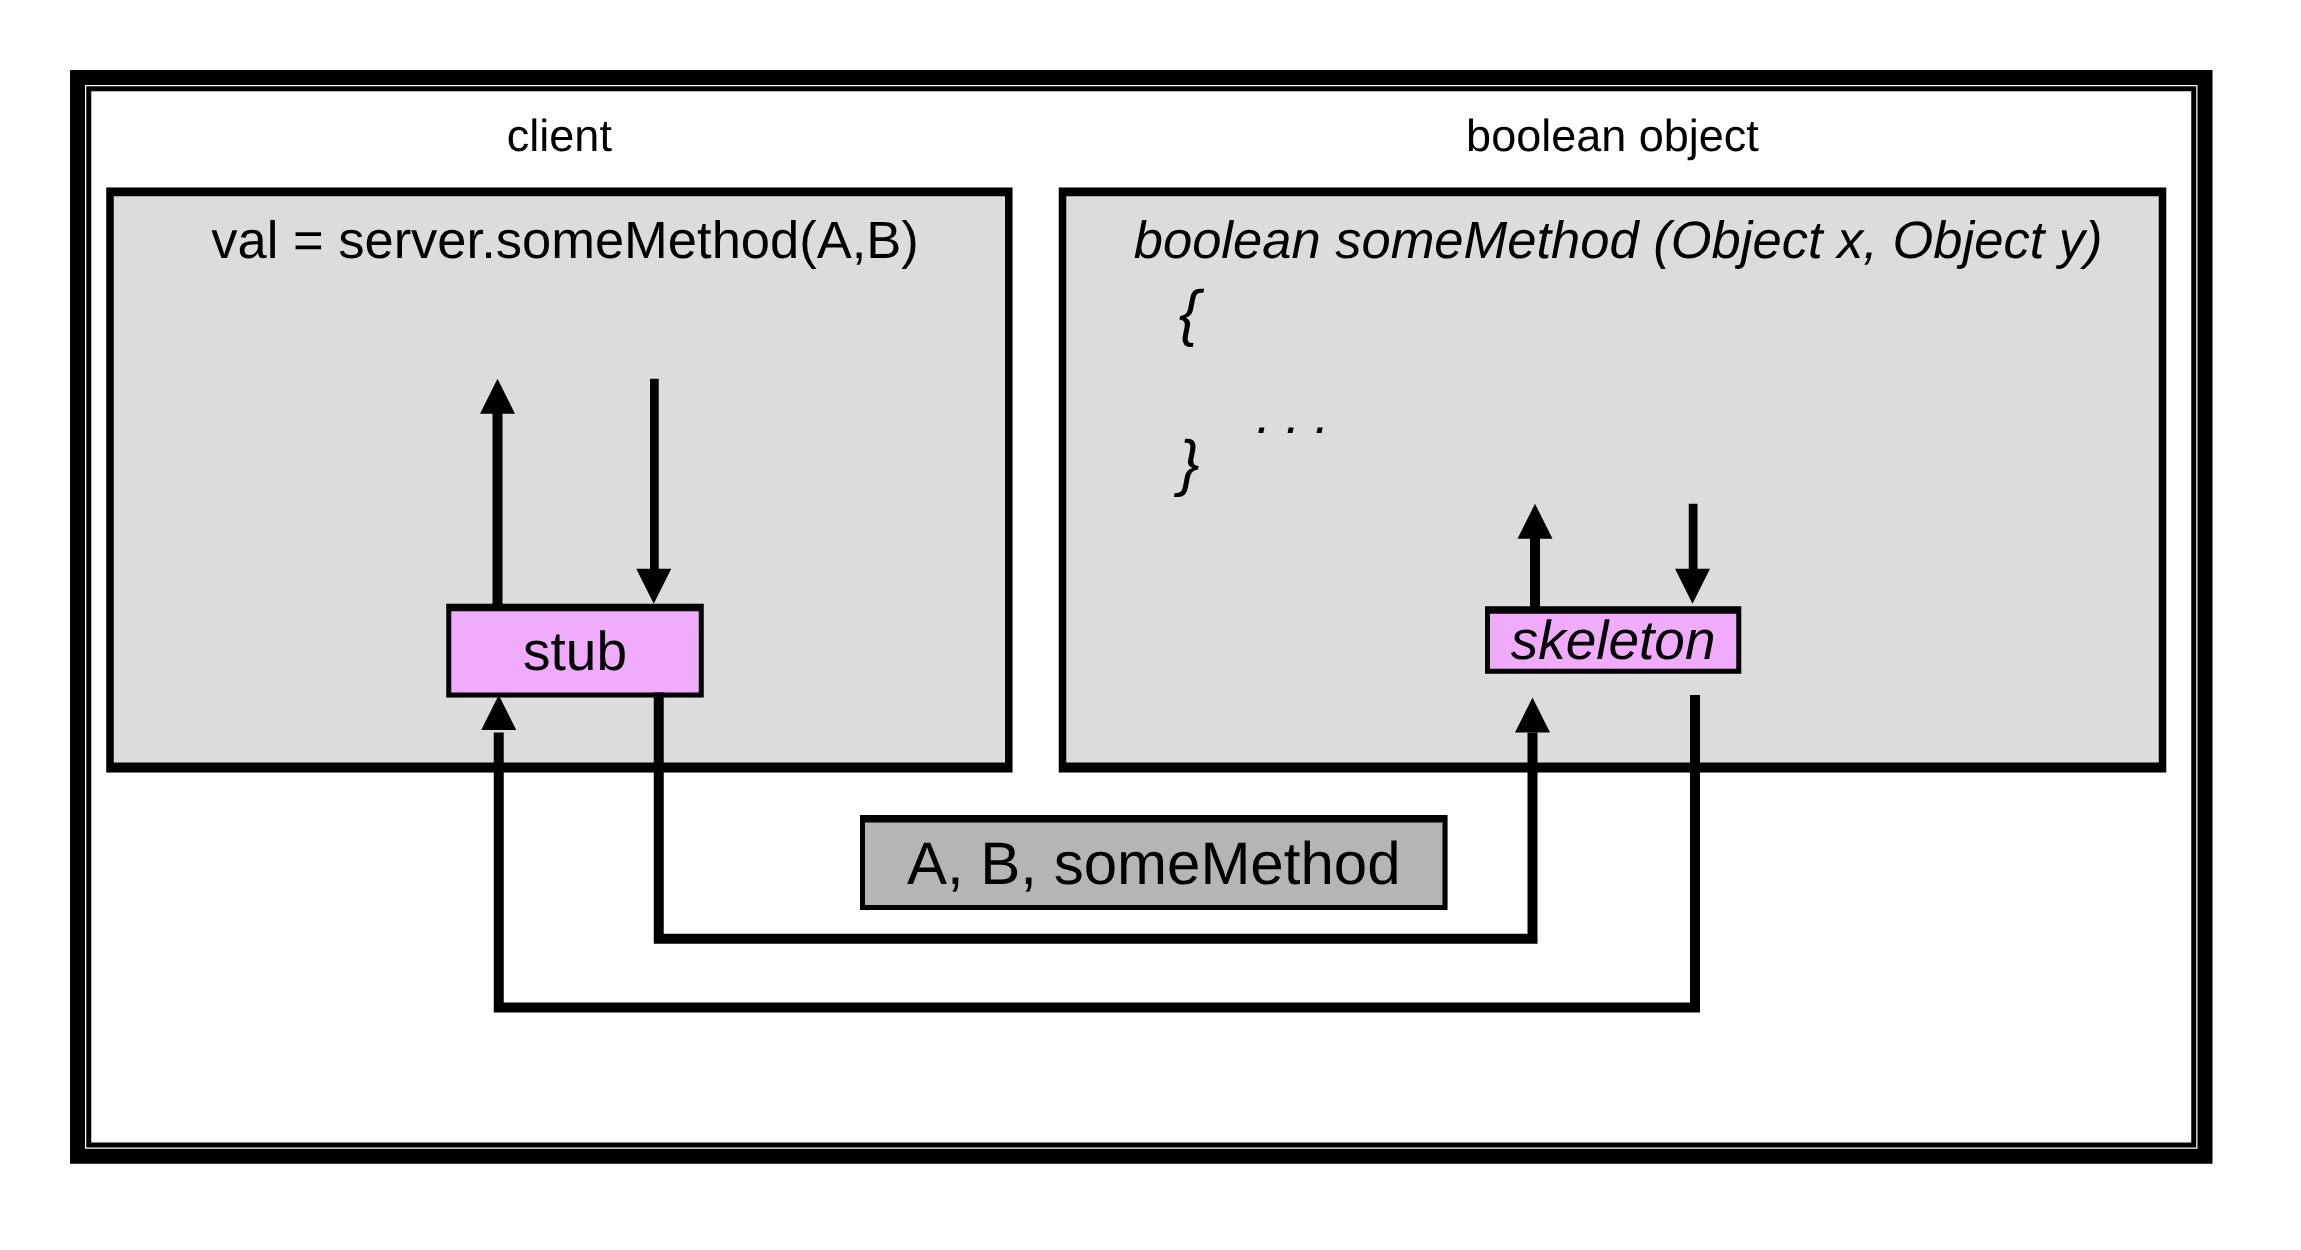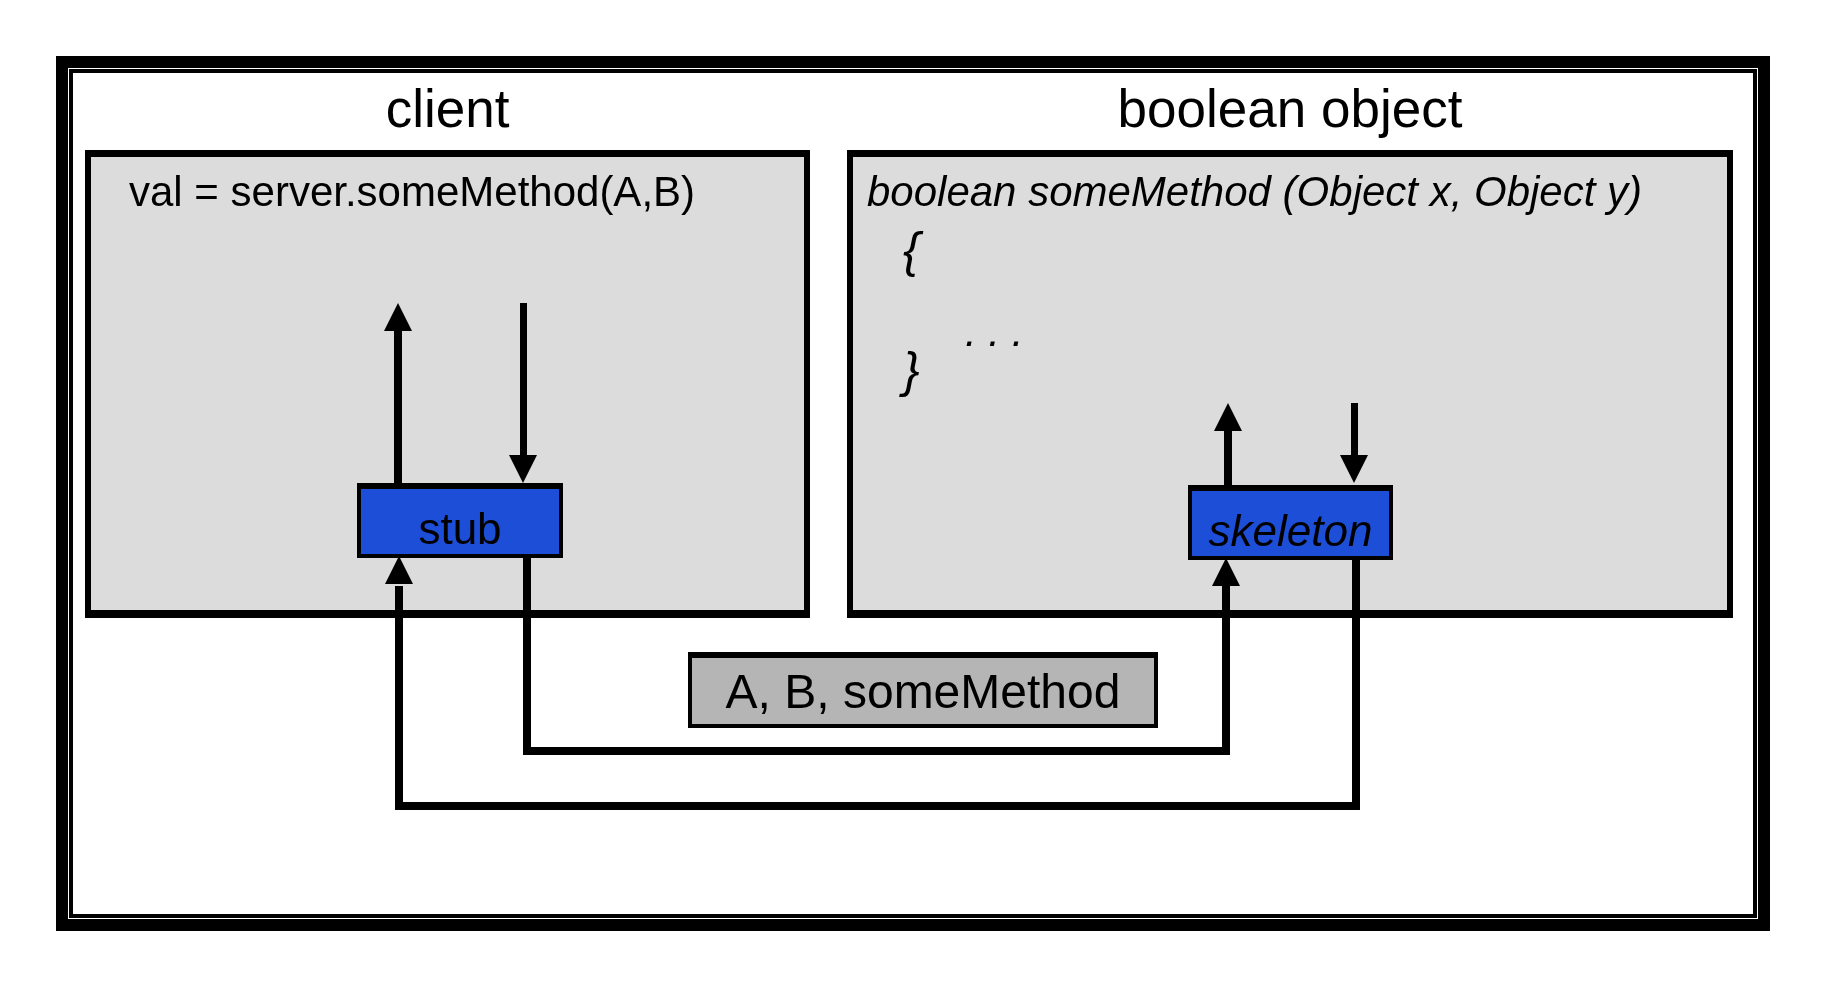--- a/index.html
+++ b/index.html
@@ -28,57 +28,58 @@
   .frame-inner {
     position: absolute;
     inset: 1px;
     border: 4px solid #000;
   }
   
   .panel-title {
     position: absolute;
     top: 86px;
     height: 46px;
-    font-size: 53px;
+    font-size: 36px;
     line-height: 46px;
     text-align: center;
   }
   .panel-title.client-title { left: 85px; width: 725px; }
   .panel-title.remote-title { left: 847px; width: 886px; }
   
   .panel {
     position: absolute;
     background: #dcdcdc;
     border: solid #000;
     border-width: 7px 6px 8px 6px;
     box-sizing: border-box;
   }
   .panel.client-panel { left: 85px; top: 150px; width: 725px; height: 468px; }
   .panel.remote-panel { left: 847px; top: 150px; width: 886px; height: 468px; font-style: italic; }
   .code-line {
     position: absolute;
     font-size: 42px;
     line-height: 46px;
     white-space: pre;
+    margin-left: 40px;
   }
   .brace { font-size: 50px; line-height: 50px; }
   
   .small-box {
     position: absolute;
-    background: #1d4ed8;
+    background: #f0abfc;
     border: solid #000;
     border-width: 6px 4px 4px 4px;
     box-sizing: border-box;
     display: flex;
-    align-items: flex-end;
+    align-items: center;
     justify-content: center;
     font-size: 44px;
   }
   .stub-box { left: 266px; top: 326px; width: 206px; height: 75px; }
-  .skeleton-box { left: 335px; top: 328px; width: 205px; height: 75px; }
+  .skeleton-box { left: 335px; top: 328px; width: 205px; height: 54px; }
   .message-box {
     position: absolute;
     background: #b5b5b5;
     border: solid #000;
     border-width: 6px 4px 4px 4px;
     box-sizing: border-box;
     display: flex;
     align-items: center;
     justify-content: center;
     font-size: 48px;

